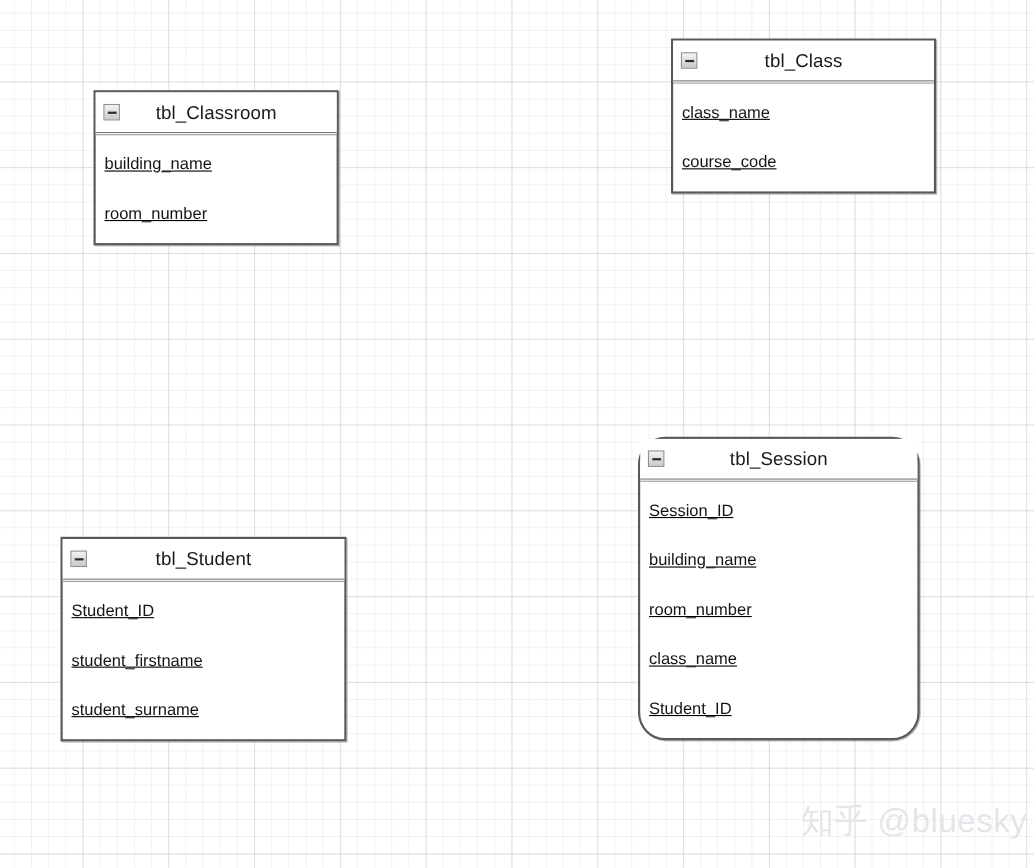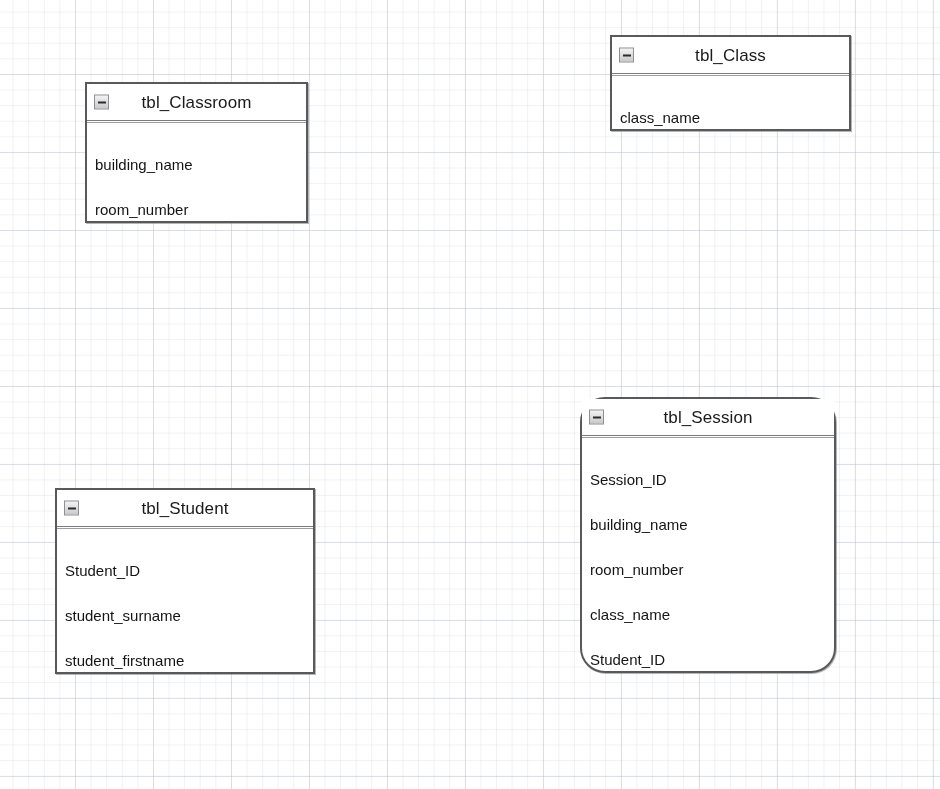--- a/index.html
+++ b/index.html
@@ -93,22 +93,23 @@
   .entity-fields {
     box-sizing: border-box;
     padding-top: 6px;
     padding-bottom: 4px;
   }
 
   .field-row {
     box-sizing: border-box;
     height: 45px;
     display: flex;
-    align-items: flex-end;
+    align-items: center;
     padding-left: 8px;
+    text-decoration: underline;
   }
   .field-label {
     font-size: 15px;
     color: #141414;
     line-height: 1;
     white-space: nowrap;
   }
 
   
   #tbl-classroom { left: 85px;  top: 82px;  width: 223px; }
@@ -154,40 +155,43 @@
     <div class="entity-header">
       <span class="collapse-icon">
         <span class="bar"></span>
       </span>
       <span class="entity-title">tbl_Class</span>
     </div>
     <div class="entity-fields">
       <div class="field-row">
         <span class="field-label">class_name</span>
       </div>
+      <div class="field-row">
+        <span class="field-label">course_code</span>
+      </div>
     </div>
   </div>
 
   <div class="entity" id="tbl-student">
     <div class="entity-header">
       <span class="collapse-icon">
         <span class="bar"></span>
       </span>
       <span class="entity-title">tbl_Student</span>
     </div>
     <div class="entity-fields">
       <div class="field-row">
         <span class="field-label">Student_ID</span>
       </div>
       <div class="field-row">
+        <span class="field-label">student_firstname</span>
+      </div>
+      <div class="field-row">
         <span class="field-label">student_surname</span>
       </div>
-      <div class="field-row">
-        <span class="field-label">student_firstname</span>
-      </div>
     </div>
   </div>
 
   <div class="entity" id="tbl-session">
     <div class="entity-header">
       <span class="collapse-icon">
         <span class="bar"></span>
       </span>
       <span class="entity-title">tbl_Session</span>
     </div>
@@ -203,14 +207,15 @@
       </div>
       <div class="field-row">
         <span class="field-label">class_name</span>
       </div>
       <div class="field-row">
         <span class="field-label">Student_ID</span>
       </div>
     </div>
   </div>
 
+  <div id="watermark">知乎 @bluesky</div>
 
 </div>
 
 </body></html>

